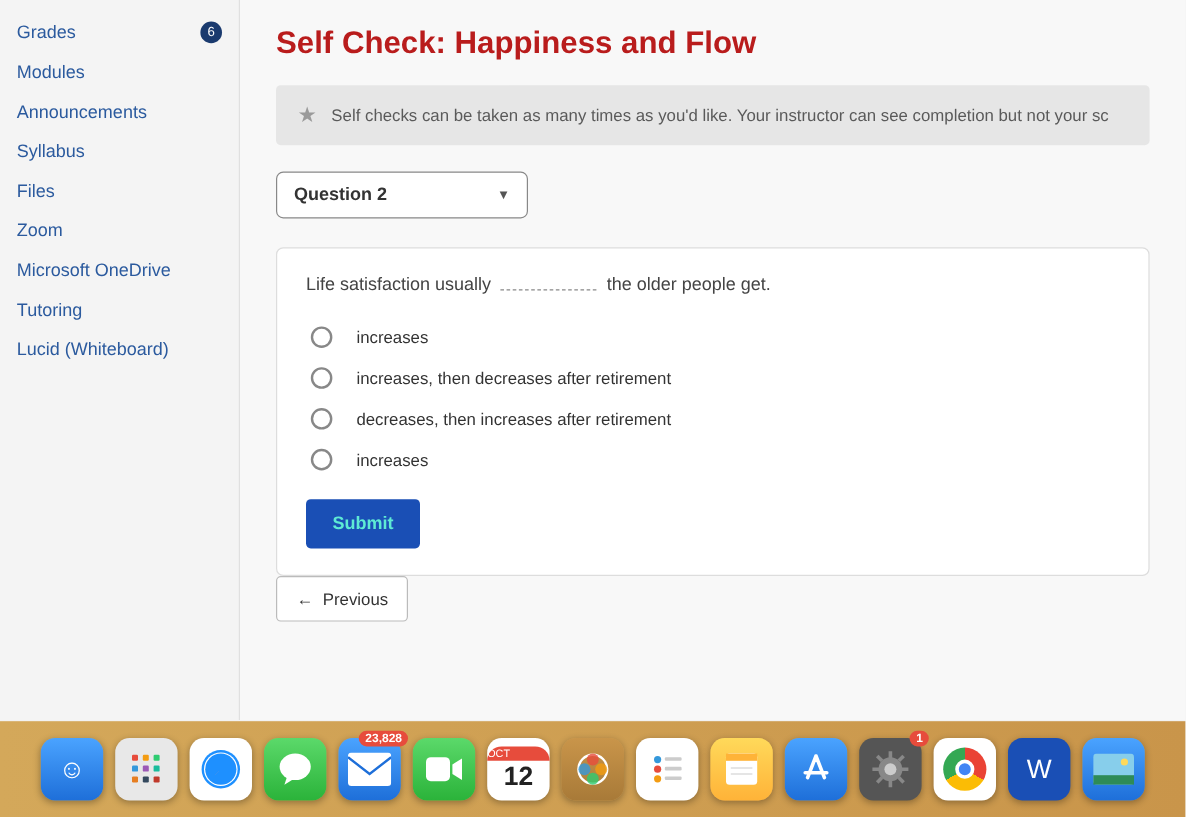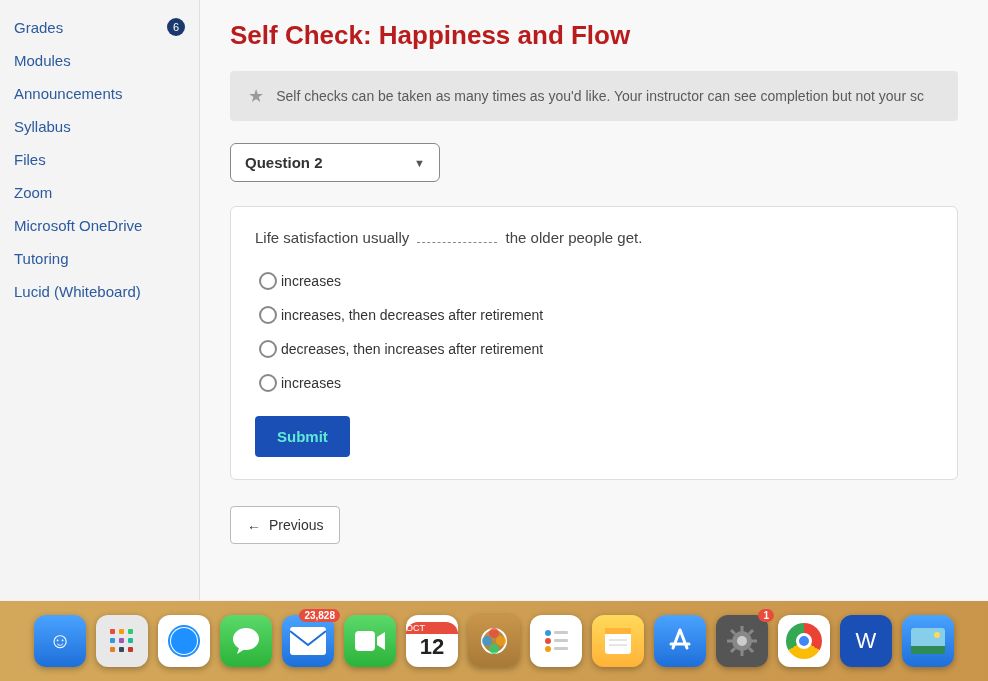--- a/index.html
+++ b/index.html
@@ -77,37 +77,36 @@
   color: #333;
   cursor: pointer;
   margin-bottom: 24px;
 }
 .chev { font-size: 11px; color: #555; }
 .question-card {
   background: #fff;
   border: 1px solid #ddd;
   border-radius: 6px;
   padding: 22px 24px;
-  margin-bottom: 26px;
 }
 .question-text {
   font-size: 15px;
   color: #444;
   margin-bottom: 18px;
 }
 .blank {
   display: inline-block;
   border-bottom: 1px dashed #888;
   width: 80px;
   margin: 0 4px;
 }
 .option {
   display: flex;
   align-items: center;
-  gap: 4px;
+  gap: 20px;
   padding: 8px 4px;
   font-size: 14px;
   color: #333;
   cursor: pointer;
 }
 .radio {
   width: 18px;
   height: 18px;
   border: 2px solid #888;
   border-radius: 50%;

